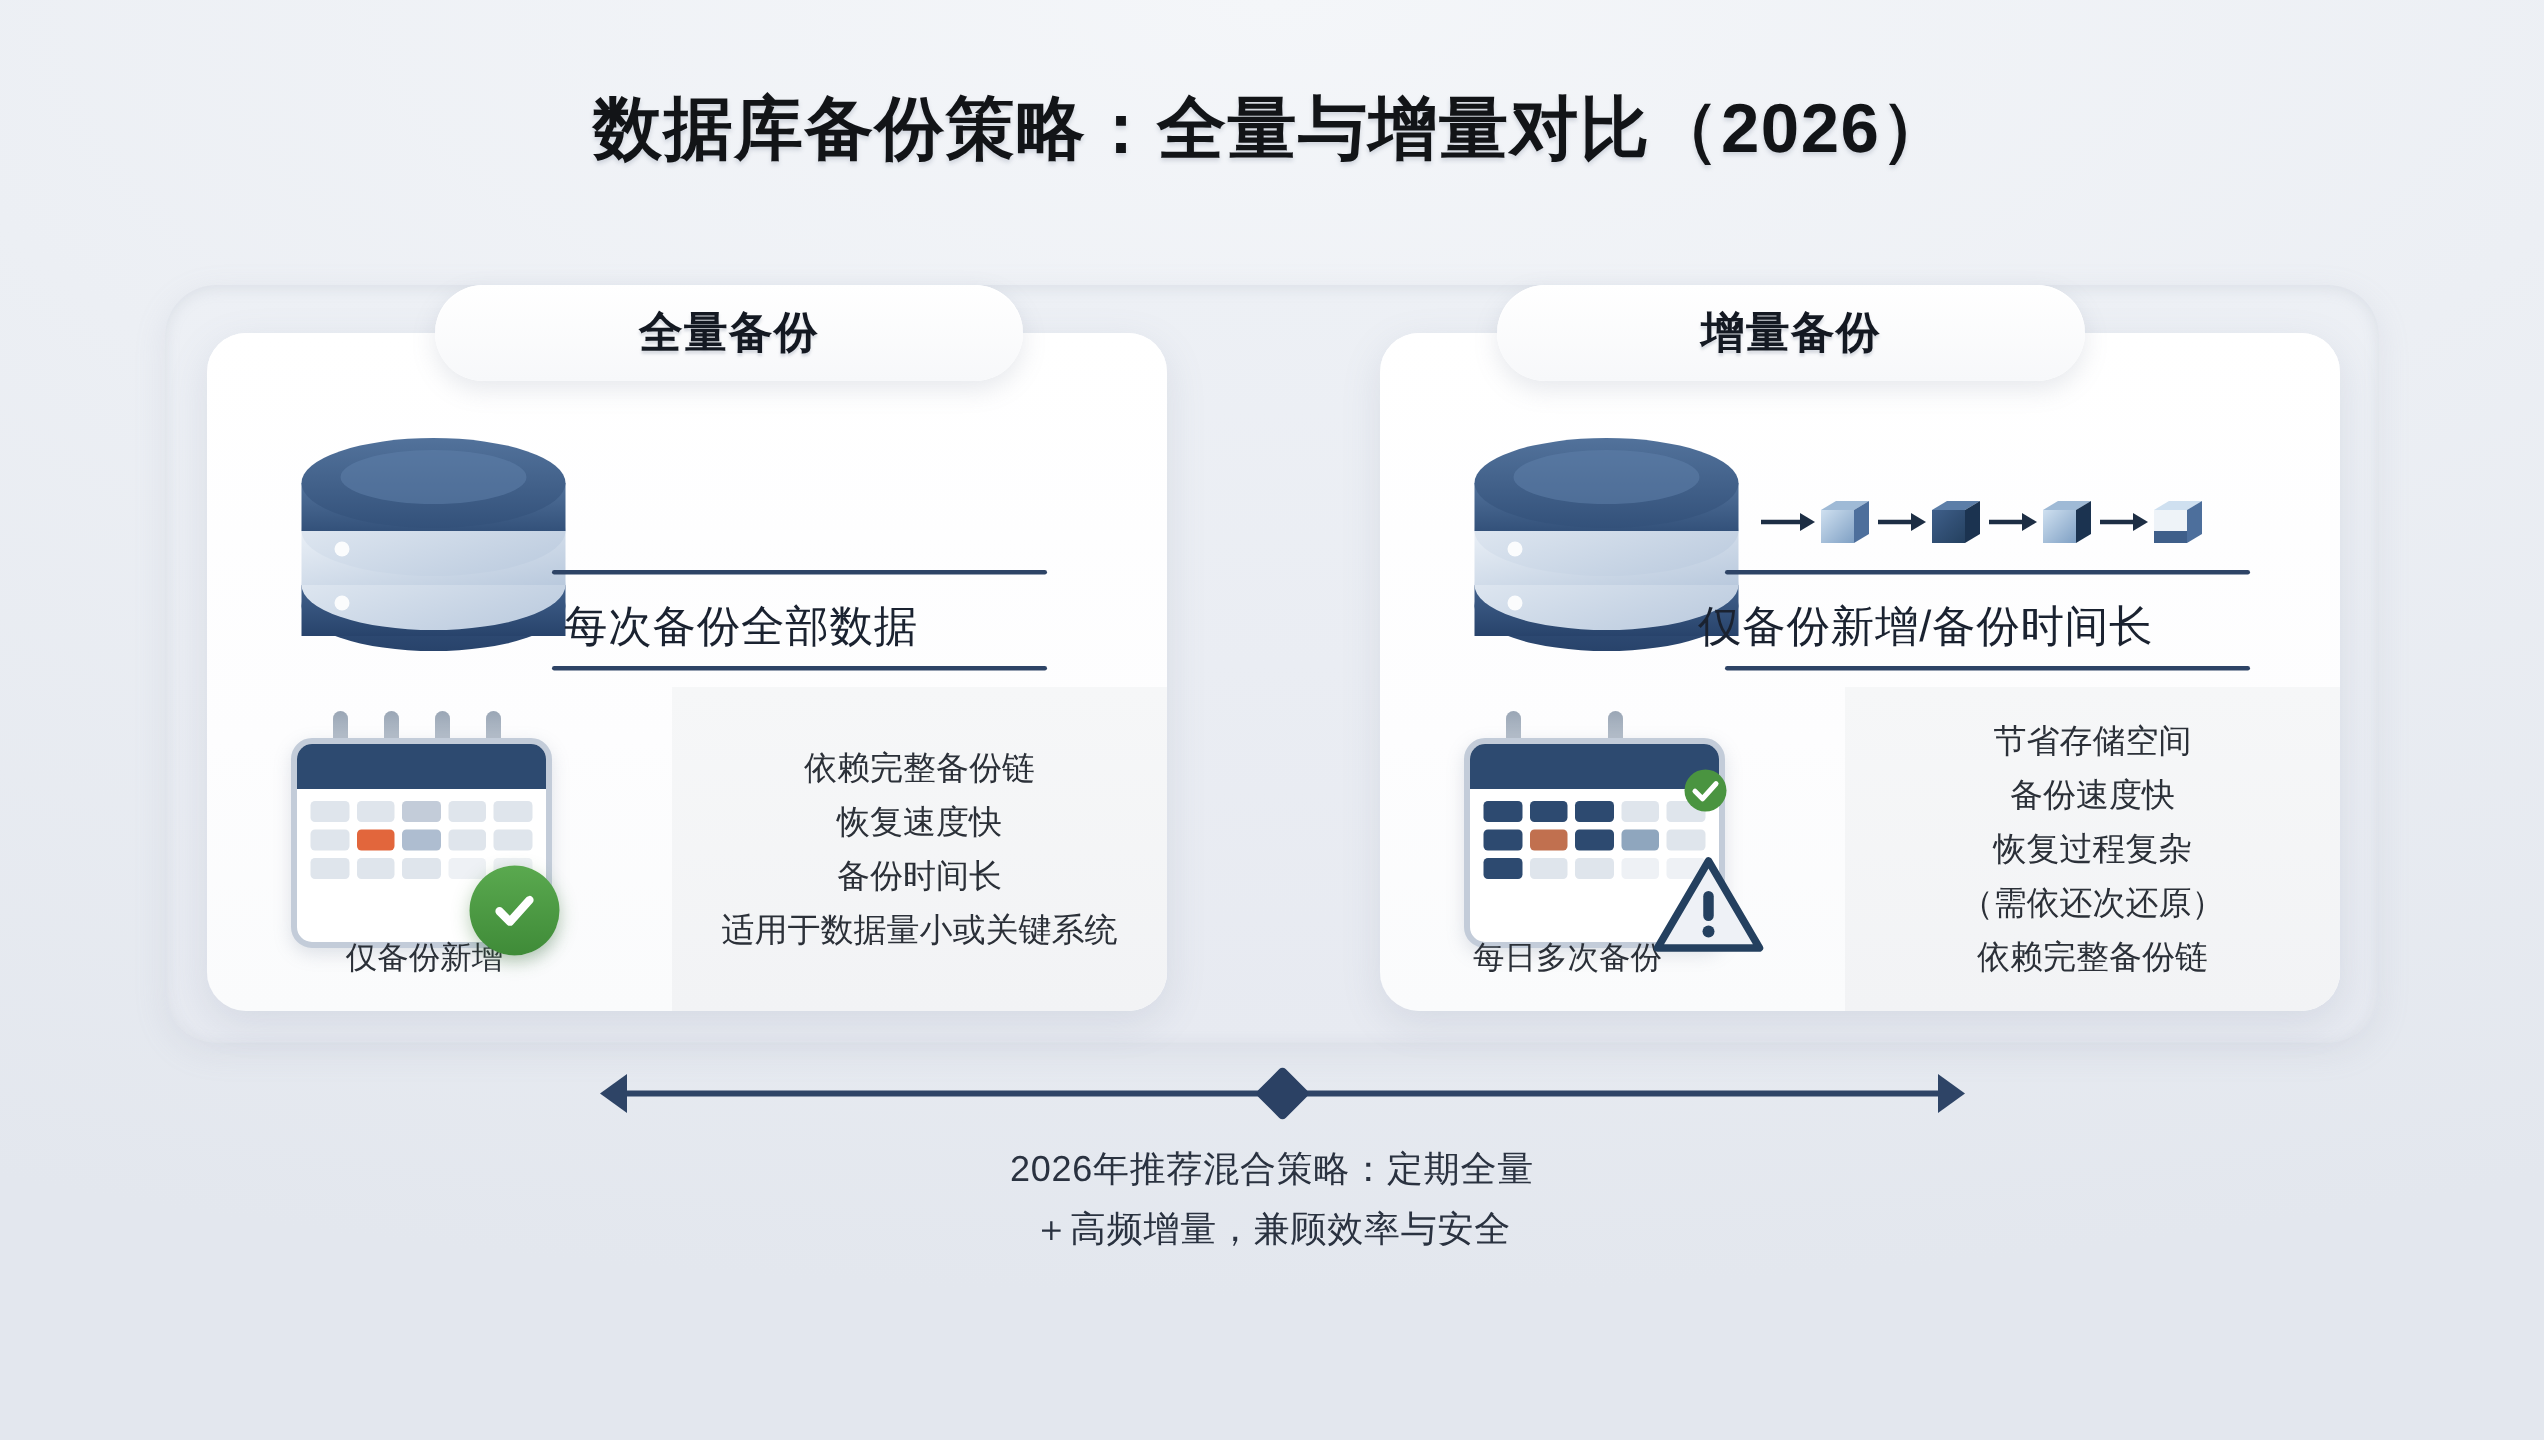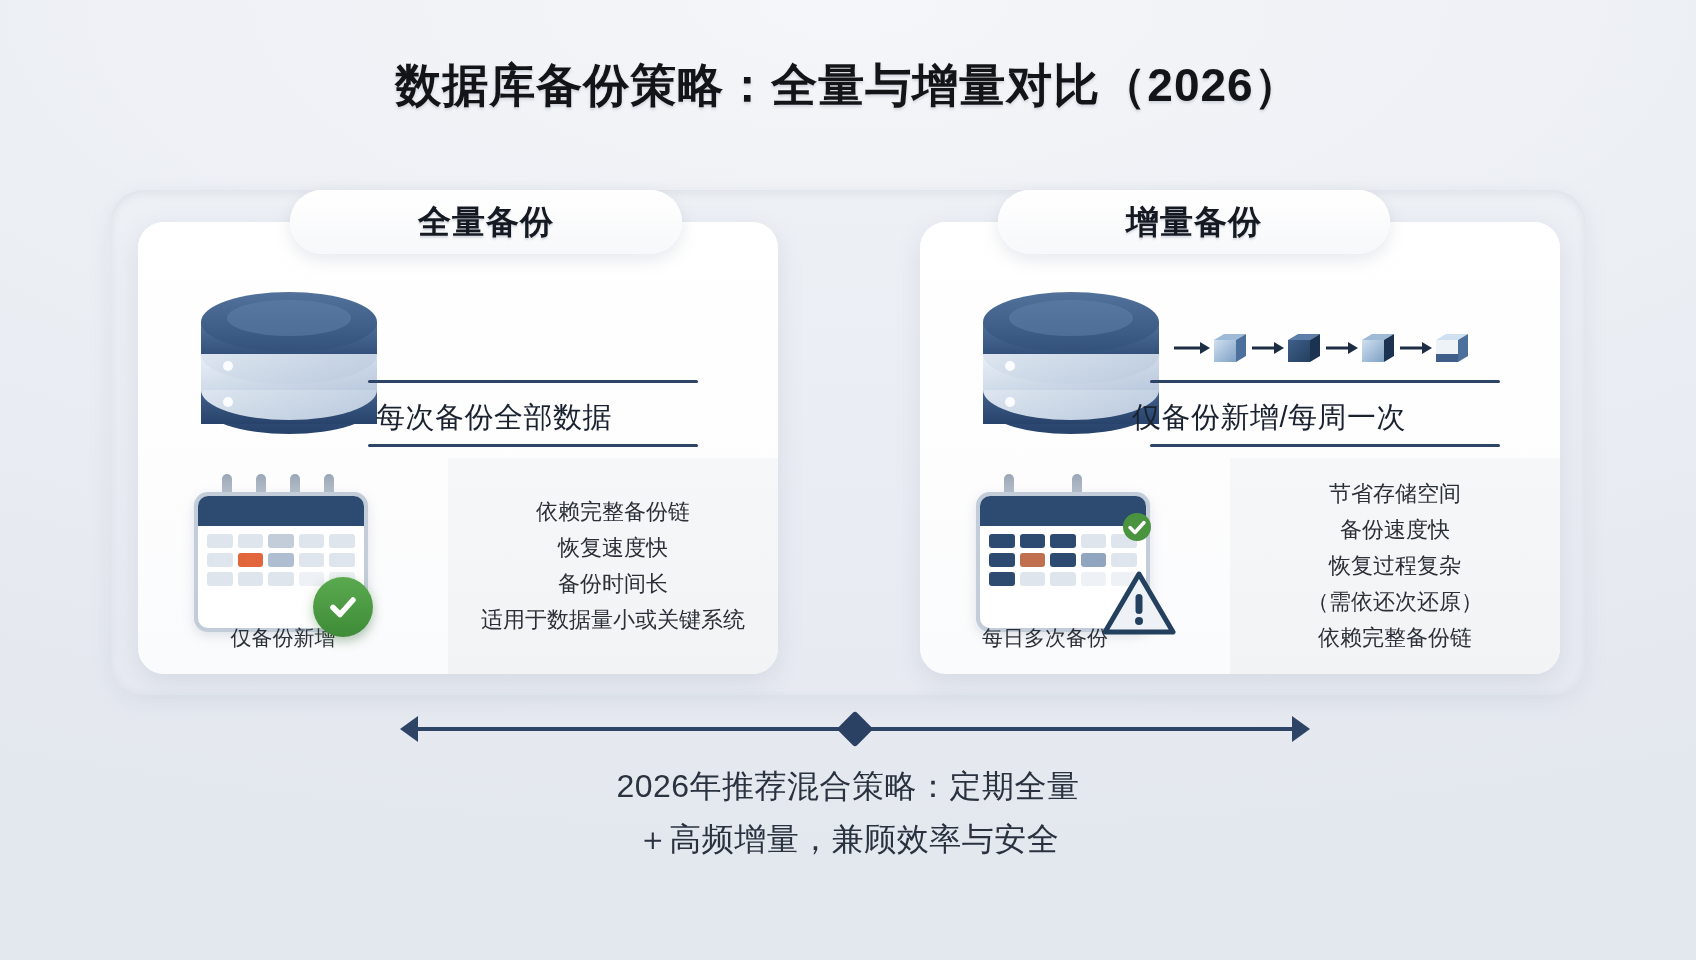--- a/index.html
+++ b/index.html
@@ -48,21 +48,21 @@
   
   .pill{
     position:absolute;top:-32px;height:64px;
     min-width:300px;
     background:linear-gradient(180deg,#ffffff 0%,#f7f8fa 100%);
     border-radius:32px;
     box-shadow:0 6px 16px rgba(120,132,155,.18),
                0 1px 0 rgba(255,255,255,.95) inset;
     display:flex;align-items:center;justify-content:center;
     padding:0 46px;
-    font-size:33px;font-weight:700;color:#141922;
+    font-size:29px;font-weight:700;color:#141922;
     letter-spacing:1px;
     text-shadow:0 2px 2px rgba(130,140,160,.30);
     font-family:Liberation Mono, monospace;
   }
   .card.left .pill{left:152px;}
   .card.right .pill{left:78px;}
 
   
   .db{position:absolute;left:60px;top:70px;width:182px;height:170px;}
 
@@ -123,21 +123,21 @@
   .connector{position:absolute;left:400px;top:712px;width:910px;height:34px;}
   .cline{position:absolute;left:14px;right:14px;top:15px;height:4px;background:#2e4466;}
   .ctip{position:absolute;top:4px;width:0;height:0;
         border-top:13px solid transparent;border-bottom:13px solid transparent;}
   .cdiamond{position:absolute;left:50%;top:4px;margin-left:-13px;
             width:26px;height:26px;background:#2b4164;transform:rotate(45deg);
             border-radius:3px;}
 
   .footer{
     position:absolute;left:0;right:0;top:760px;
-    text-align:center;font-size:32px;color:#2a3240;line-height:1.65;
+    text-align:center;font-size:24px;color:#2a3240;line-height:1.65;
     letter-spacing:.5px;
   }
 </style>
 </head>
 <body>
 
 <div class="stage">
 
   <div class="title">数据库备份策略：全量与增量对比（2026）</div>
 
@@ -290,21 +290,21 @@
           <path d="M252 24 L262 30 L252 36 Z" fill="#1d2e44"></path>
           <path d="M266 22 l10 -6 l22 0 l-10 6 Z" fill="#cfe0f0"></path>
           <path d="M298 16 l0 22 l-10 6 l0 -22 Z" fill="#4d6f9c"></path>
           <rect x="266" y="22" width="22" height="22" fill="#eef3f8"></rect>
           <rect x="266" y="36" width="22" height="8" fill="#3f5f8a"></rect>
         </g>
       </svg>
     </div>
 
     <div class="arrowline" style="left:230px;top:158px;width:350px;"></div>
-    <div class="arrowlabel" style="left:212px;top:176px;">仅备份新增/每周一次</div>
+    <div class="arrowlabel" style="left:212px;top:176px;">仅备份新增/备份时间长</div>
     <div class="arrowline" style="left:230px;top:222px;width:350px;"></div>
 
     <div class="cal">
       <span class="ring" style="left:36px;"></span>
       <span class="ring" style="left:104px;"></span>
       <div class="calbody">
         <div class="calhead"></div>
         <div class="calgrid">
           <i style="background:#2d4a70"></i>
             <i style="background:#2d4a70"></i>

